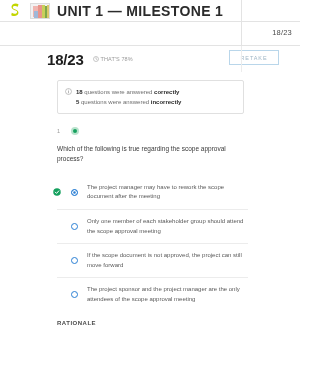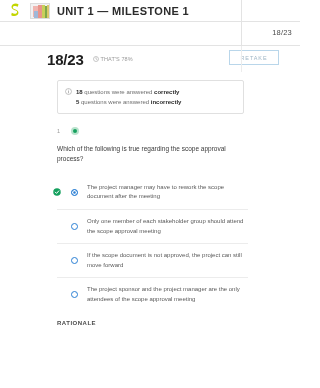--- a/index.html
+++ b/index.html
@@ -51,21 +51,21 @@
     display: block;
   }
   .thumb .t1 { left: 2px;  top: 2px;  width: 5px;  height: 11px; background: #f0b5b0; }
   .thumb .t2 { left: 7px;  top: 1px;  width: 4px;  height: 13px; background: #e8948a; }
   .thumb .t3 { left: 11px; top: 1px;  width: 3px;  height: 13px; background: #c8cf5a; }
   .thumb .t4 { left: 14px; top: 2px;  width: 2px;  height: 12px; background: #7fa84a; }
   .thumb .t5 { left: 16px; top: 1px;  width: 3px;  height: 13px; background: #d9c86a; }
   .thumb .t6 { left: 3px;  top: 7px;  width: 4px;  height: 7px;  background: #9fb8d8; }
 
   .course-title {
-    font-size: 11px;
+    font-size: 14px;
     font-weight: bold;
     letter-spacing: 0.35px;
     color: #2b2b2b;
     white-space: nowrap;
   }
 
   
   .hdr-rule {
     position: absolute;
     right: 58px;

